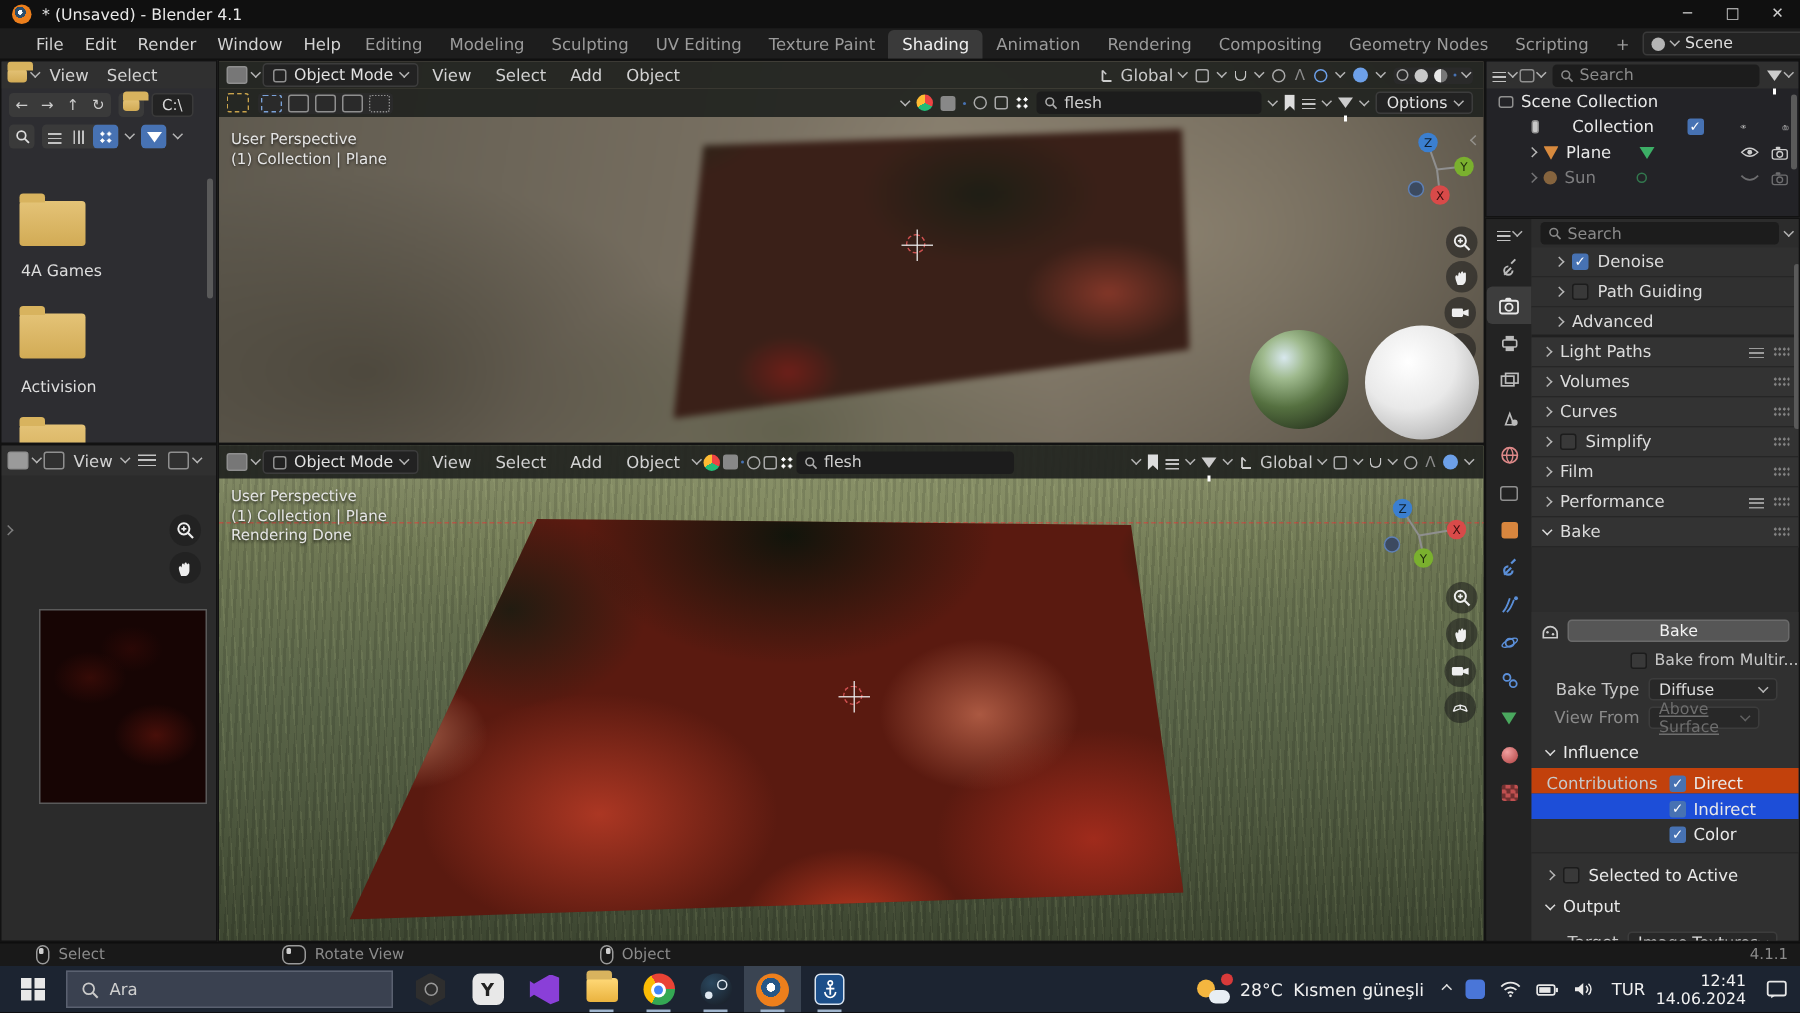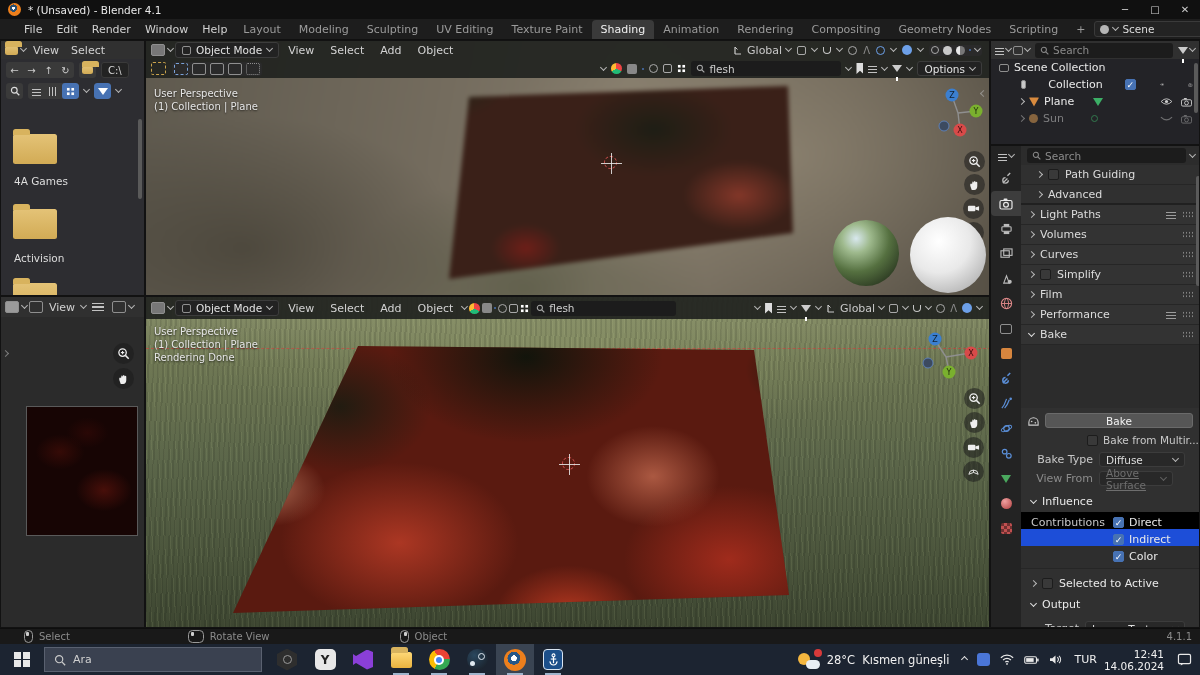--- a/index.html
+++ b/index.html
@@ -105,21 +105,21 @@
   </div>
 
   <div class="a topbar">
     <div class="blogo" style="margin-left:10px"></div>
     <div class="m">File</div>
     <div class="m">Edit</div>
     <div class="m">Render</div>
     <div class="m">Window</div>
     <div class="m">Help</div>
     <div style="width:14px"></div>
-    <div class="tab">Layout</div>
+    <div class="tab">Editing</div>
     <div class="tab">Modeling</div>
     <div class="tab">Sculpting</div>
     <div class="tab">UV Editing</div>
     <div class="tab">Texture Paint</div>
     <div class="tab active">Shading</div>
     <div class="tab">Animation</div>
     <div class="tab">Rendering</div>
     <div class="tab">Compositing</div>
     <div class="tab">Geometry Nodes</div>
     <div class="tab">Scripting</div>
@@ -663,20 +663,25 @@
           <svg width="9" height="9" viewBox="0 0 14 14">
               <circle cx="6" cy="6" r="4" fill="none" stroke="#888" stroke-width="1.6"></circle>
               <line x1="9" y1="9" x2="13" y2="13" stroke="#888" stroke-width="1.8"></line>
             </svg>
           <span class="dim">Search</span>
         </div>
         <span class="chD"></span>
       </div>
       <div class="prow subrow" style="padding-left:16px">
         <span class="chR"></span>
+          <span class="cb on"></span>
+        <span class="lbl">Denoise</span>
+      </div>
+      <div class="prow subrow" style="padding-left:16px">
+        <span class="chR"></span>
           <span class="cb"></span>
         <span class="lbl">Path Guiding</span>
       </div>
       <div class="prow subrow" style="padding-left:16px;border-bottom:2px solid #202020">
         <span class="chR"></span>
         <span class="lbl">Advanced</span>
       </div>
       <div class="prow">
         <span class="chR"></span>
         <span class="lbl">Light Paths</span>
@@ -742,21 +747,21 @@
           <span class="txt dim" style="width:72px;text-align:right">View From</span>
           <div class="dd gray" style="flex:1;margin-right:8px">
             <span>Above Surface</span>
             <span class="chD" style="opacity:.4"></span>
           </div>
         </div>
         <div class="row" style="padding:9px 8px 4px 10px;gap:6px">
           <span class="chD" style="border-color:#ddd"></span>
           <span class="txt bright">Influence</span>
         </div>
-        <div class="row" style="padding:4px 8px 0 0;gap:8px;background:#000000">
+        <div class="row" style="padding:4px 8px 0 0;gap:8px;background:#c2410c">
           <span class="txt" style="width:84px;text-align:right">Contributions</span>
           <div class="row" style="gap:5px">
             <span class="cb on"></span>
             <span class="txt bright">Direct</span>
           </div>
         </div>
         <div class="row" style="padding:4px 8px 0 92px;gap:5px;background:#1d4ed8">
           <span class="cb on"></span>
           <span class="txt bright">Indirect</span>
         </div>

